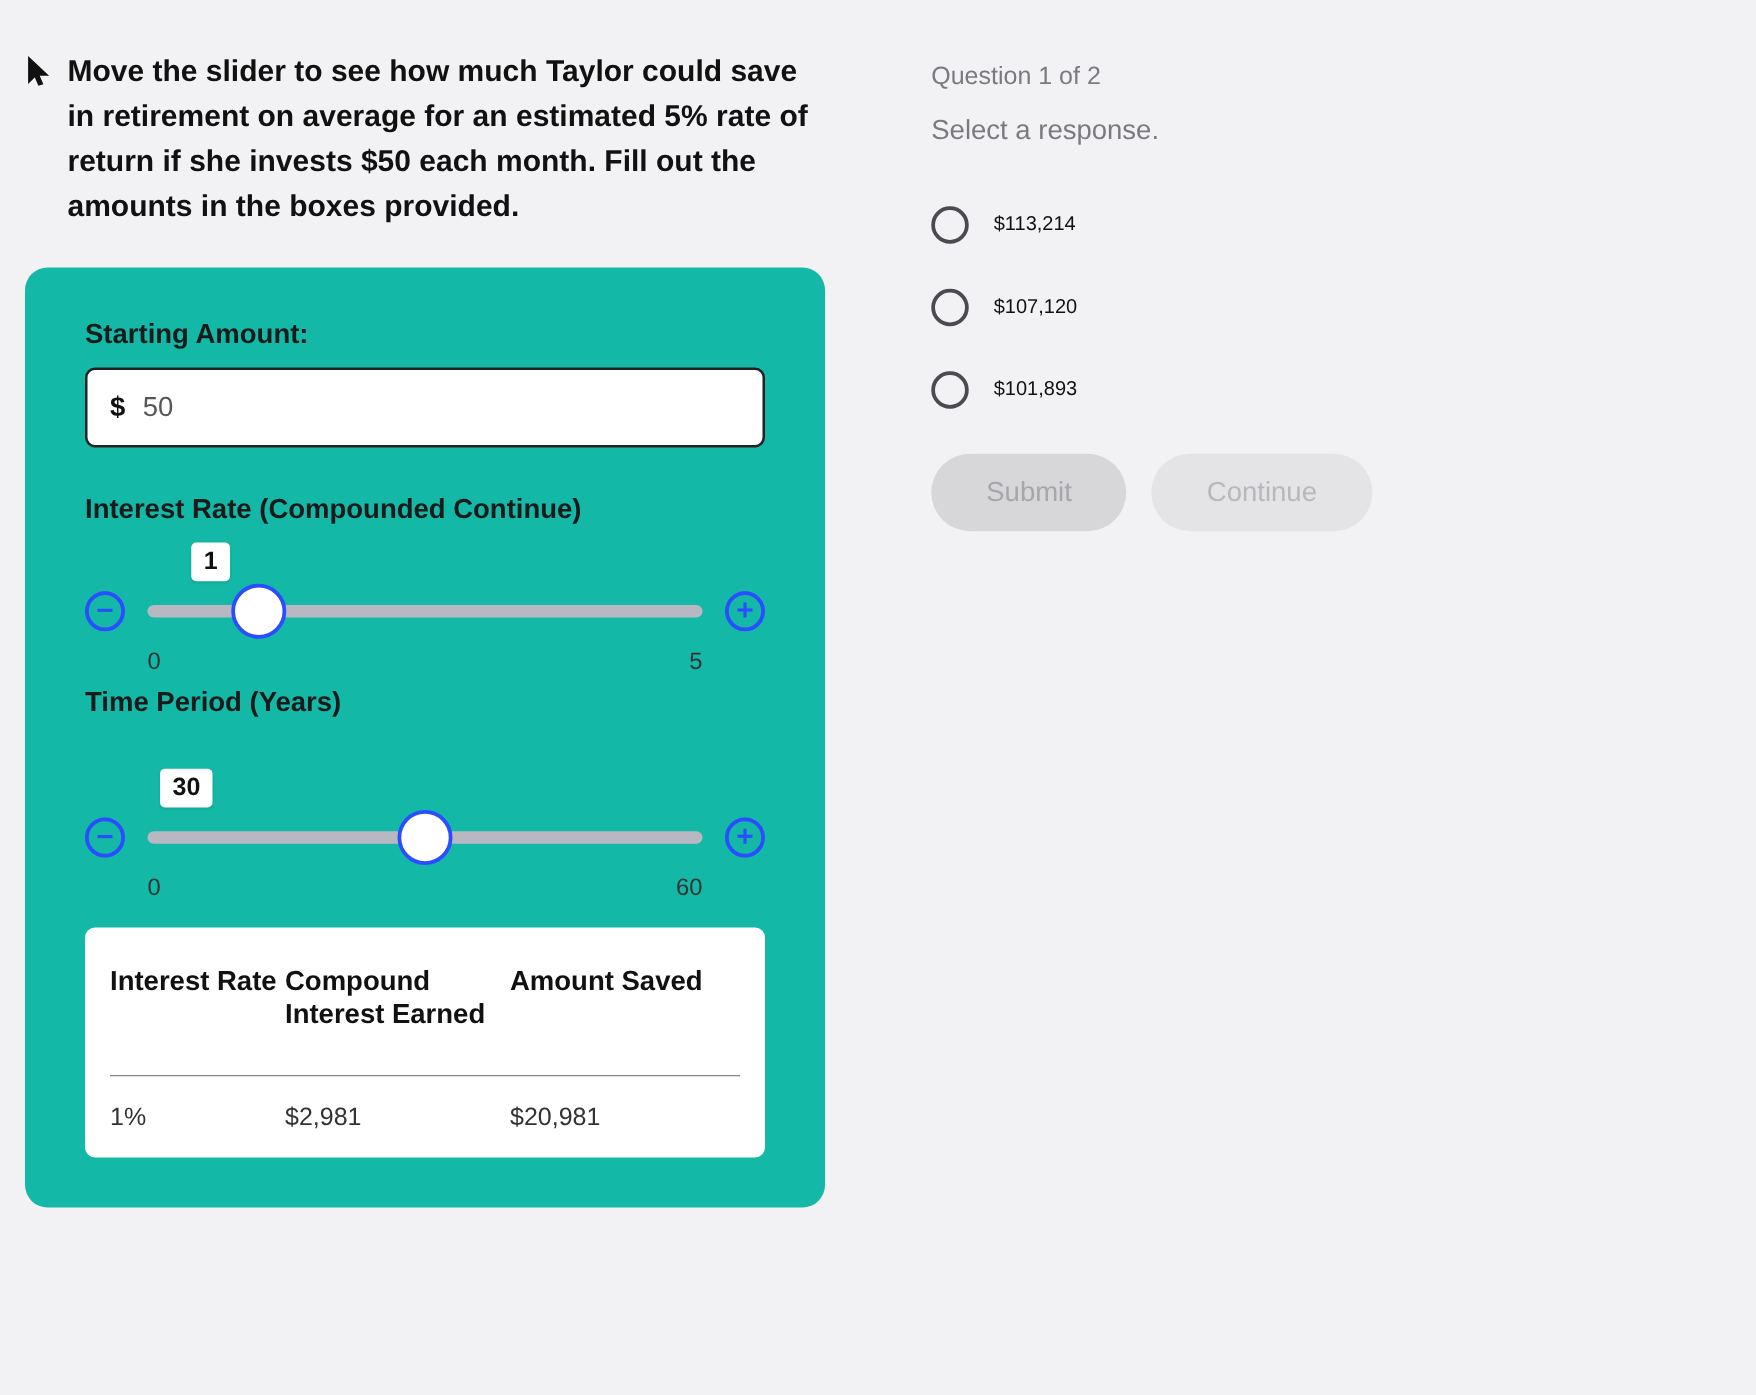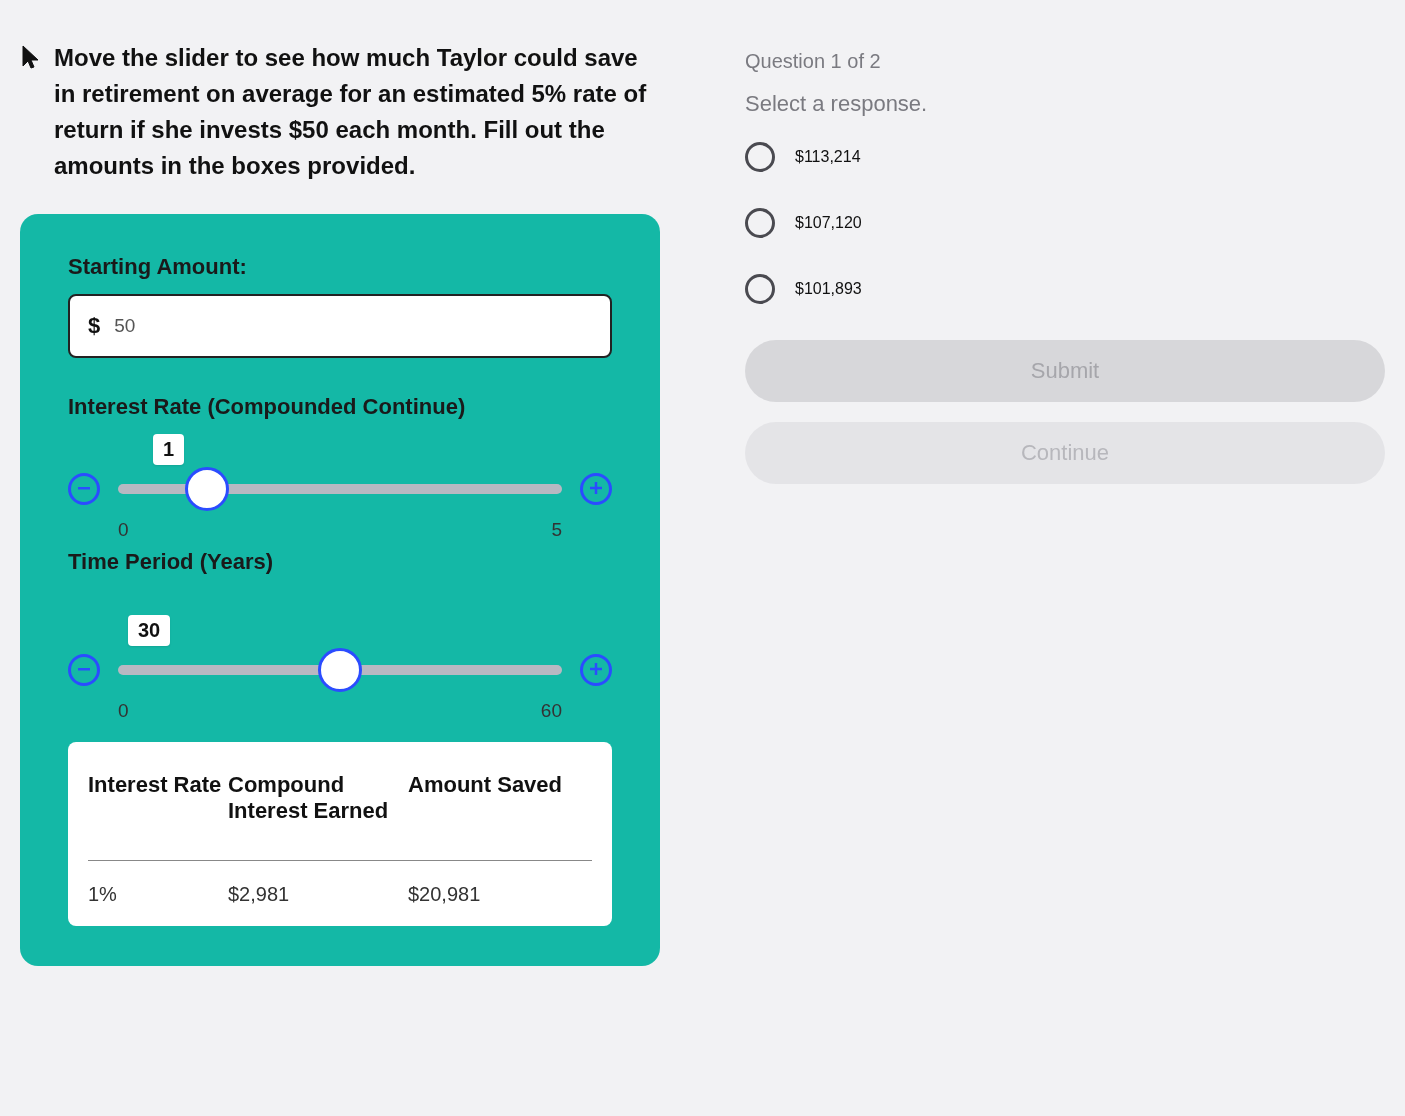--- a/index.html
+++ b/index.html
@@ -66,21 +66,21 @@
       padding: 0 18px;
       margin-bottom: 36px;
       gap: 14px;
     }
     .dollar-sign {
       font-size: 22px;
       font-weight: 700;
       color: #111;
     }
     .input-value {
-      font-size: 19px;
+      font-size: 22px;
       color: #555;
       border: none;
       outline: none;
       background: transparent;
       flex: 1;
     }
     .slider-group {
       margin-bottom: 8px;
     }
     .slider-value-bubble {
@@ -177,21 +177,21 @@
     .question-text {
       font-size: 26px;
       font-weight: 700;
       line-height: 1.5;
       color: #111;
       margin-bottom: 30px;
     }
     .select-prompt {
       font-size: 22px;
       color: #7a7a80;
-      margin-bottom: 25px;
+      margin-bottom: 48px;
     }
     .option-row {
       display: flex;
       align-items: center;
       gap: 20px;
       margin-bottom: 36px;
       cursor: pointer;
     }
     .radio {
       width: 30px;
@@ -201,21 +201,20 @@
       flex-shrink: 0;
     }
     .option-label {
       font-size: 16px;
       color: #111;
     }
     .button-row {
       display: flex;
       gap: 20px;
       margin-top: 30px;
-      flex-direction: column;
     }
     .btn {
       border: none;
       border-radius: 999px;
       padding: 18px 44px;
       font-size: 22px;
       font-weight: 500;
       cursor: pointer;
     }
     .btn-submit {

